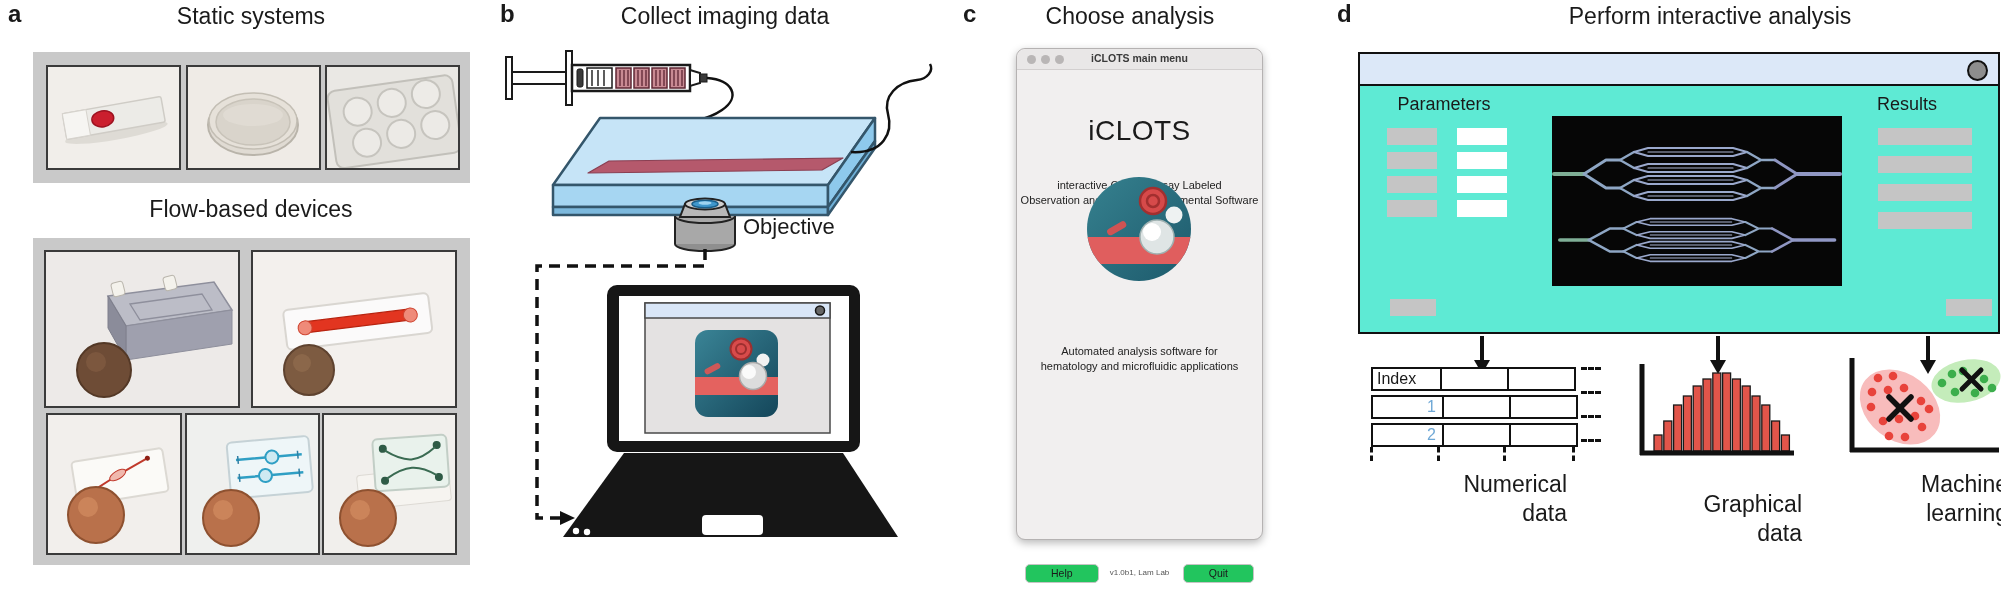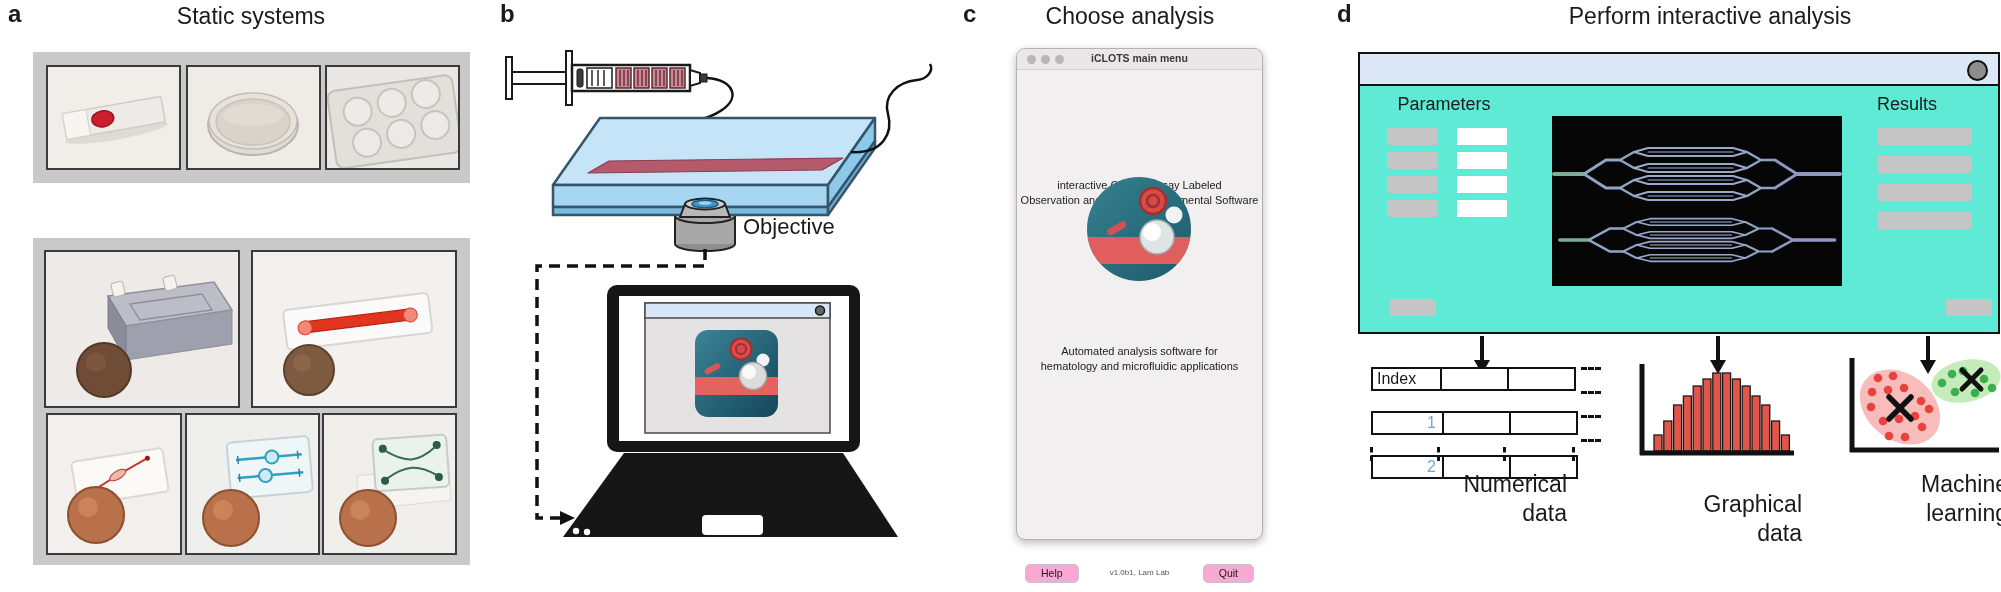--- a/index.html
+++ b/index.html
@@ -18,38 +18,38 @@
         border:1px solid #b5b2b2;border-radius:9px;box-shadow:0 3px 8px rgba(0,0,0,.28)}
   .cwin-titlebar{position:absolute;left:0;top:0;right:0;height:20px;background:#e9e7e7;
         border-bottom:1px solid #d2cfcf;border-radius:9px 9px 0 0}
   .cwin-title{position:absolute;left:0;right:0;top:3px;text-align:center;font-size:10.5px;font-weight:bold;color:#3a3a3a}
   .dot{position:absolute;top:6px;width:9px;height:9px;border-radius:50%;background:#b9b6b6}
   .cwin-h1{position:absolute;left:0;right:0;top:66px;text-align:center;font-size:28px;letter-spacing:.5px}
   .cline{position:absolute;left:0;right:0;text-align:center;font-size:11px;color:#222;white-space:nowrap}
   .cbtns{position:absolute;left:0;right:0;top:330px;display:flex;flex-direction:column;align-items:center;gap:12px}
   .cbtn{background:#fdfdfd;border:1px solid #c6c4c4;border-radius:5px;height:17px;line-height:17px;
         padding:0 10px;font-size:10.5px;color:#1c1c1c;white-space:nowrap;box-shadow:0 1px 1px rgba(0,0,0,.08)}
-  .cfoot-btn{position:absolute;top:515px;background:#f9a8d4;border:1px solid #c6c4c4;border-radius:5px;
-        height:17px;line-height:17px;padding:0 15px;font-size:10.5px}
+  .cfoot-btn{position:absolute;top:515px;background:#22c55e;border:1px solid #c6c4c4;border-radius:5px;
+        height:17px;line-height:17px;padding:0 25px;font-size:10.5px}
   .cver{position:absolute;top:519px;left:0;right:0;text-align:center;font-size:8px;color:#555}
 
   
   .dwin{position:absolute;left:1358px;top:52px;width:638px;height:278px;background:#5eead4;border:2.5px solid #111}
   .dwin-titlebar{position:absolute;left:0;top:0;right:0;height:30px;background:#dce8f8;border-bottom:2.5px solid #111}
   .dwin-circle{position:absolute;right:10px;top:6px;width:17px;height:17px;border-radius:50%;
         background:#8d8d8d;border:2px solid #111}
   .dlabel{position:absolute;font-size:18px;text-align:center}
   .pgray{position:absolute;width:50px;height:17px;background:#c5c5c5}
   .pwhite{position:absolute;width:50px;height:17px;background:#ffffff}
   .rbar{position:absolute;width:94px;height:17px;background:#c5c5c5}
   .cornerbtn{position:absolute;width:46px;height:17px;background:#c5c5c5}
 
   
   .itable{position:absolute;left:1371px;top:367px}
-  .itrow{display:flex;margin-bottom:20px}
+  .itrow{display:flex;margin-bottom:4px}
   .itcell{border:2.2px solid #111;height:20px;background:#fff;box-sizing:content-box}
   .itcell+.itcell{margin-left:-2.2px}
   .c1{width:63px;font-size:16px;line-height:20px;padding-left:4px}
   .cnum{text-align:right;padding-right:6px;padding-left:0;color:#6fa8d6}
   .c2,.c3{width:65px}
   .hdash{position:absolute;width:20px;border-top:3px dashed #111}
   .vdash{position:absolute;height:14px;border-left:3px dashed #111}
 
   .outlabel{position:absolute;width:170px;text-align:right;font-size:23px;line-height:29px}
 </style>
@@ -91,20 +91,21 @@
           <circle cx="67" cy="36" r="14" fill="#edebe7" stroke="#c6c4be" stroke-width="2"></circle>
           <circle cx="102" cy="32" r="14" fill="#edebe7" stroke="#c6c4be" stroke-width="2"></circle>
           <circle cx="37" cy="72" r="14" fill="#eceae6" stroke="#c6c4be" stroke-width="2"></circle>
           <circle cx="72" cy="68" r="14" fill="#eceae6" stroke="#c6c4be" stroke-width="2"></circle>
           <circle cx="107" cy="64" r="14" fill="#eceae6" stroke="#c6c4be" stroke-width="2"></circle>
         </g>
         </svg>
     </div>
   </div>
 
+  <div class="abs ptitle" style="left:95px;top:196px;width:312px">Flow-based devices</div>
 
   <div class="graybox" style="left:33px;top:238px;width:437px;height:327px">
     <div class="photo" style="left:11px;top:12px;width:192px;height:154px">
       <svg viewBox="0 0 192 154">
           <rect width="192" height="154" fill="#edeae8"></rect>
         <polygon points="62,44 168,30 186,58 80,74" fill="#bcbdc7" stroke="#8e8f9c" stroke-width="1.5"></polygon>
         <polygon points="80,74 186,58 186,92 80,108" fill="#9fa0ae" stroke="#8e8f9c"></polygon>
         <polygon points="62,44 80,74 80,108 62,76" fill="#8b8c9a" stroke="#7e7f8c"></polygon>
         <polygon points="84,52 156,42 166,58 94,68" fill="none" stroke="#8e8f9c" stroke-width="1.3"></polygon>
         <rect x="66" y="30" width="12" height="14" rx="3" fill="#f4f2ec" stroke="#b9b5ac" transform="rotate(-14 72 37)"></rect>
@@ -166,20 +167,21 @@
             <circle cx="114" cy="64" r="4" fill="#2f5b46"></circle>
           <path d="M62,34 C82,48 94,48 112,34 M62,62 C82,50 94,50 112,62" stroke="#3a6b52" stroke-width="2" fill="none"></path>
         </g>
         <circle cx="44" cy="103" r="28" fill="#b9714b" stroke="#8e5130" stroke-width="2"></circle>
         <circle cx="36" cy="95" r="10" fill="#d08a5e" opacity=".8"></circle>
         </svg>
     </div>
   </div>
 
   <div class="abs plabel" style="left:500px;top:2px">b</div>
+  <div class="abs ptitle" style="left:560px;top:3px;width:330px">Collect imaging data</div>
 
   <svg class="abs" style="left:495px;top:30px" width="470" height="550" viewBox="495 30 470 550">
 
     <g stroke="#1a1a1a">
       <rect x="506" y="57" width="6" height="42" fill="#fff" stroke-width="2"></rect>
       <rect x="512" y="72" width="54" height="12" fill="#fff" stroke-width="2"></rect>
       <rect x="566" y="51" width="6" height="54" fill="#fff" stroke-width="2"></rect>
       <rect x="572" y="65" width="118" height="26" fill="#fff" stroke-width="2.5"></rect>
       <rect x="577" y="69" width="6" height="18" rx="2" fill="#3a3a3a" stroke-width="1"></rect>
       <rect x="587" y="68" width="25" height="20" fill="#fff" stroke-width="1.5"></rect>
@@ -263,20 +265,21 @@
   <div class="abs plabel" style="left:963px;top:2px">c</div>
   <div class="abs ptitle" style="left:1010px;top:3px;width:240px">Choose analysis</div>
 
   <div class="cwin">
     <div class="cwin-titlebar">
       <span class="dot" style="left:10px"></span>
       <span class="dot" style="left:24px"></span>
       <span class="dot" style="left:38px"></span>
       <div class="cwin-title">iCLOTS main menu</div>
     </div>
+    <div class="cwin-h1">iCLOTS</div>
     <div class="cline" style="top:130px">interactive Cellular assay Labeled</div>
     <div class="cline" style="top:145px">Observation and Tracking experimental Software</div>
 
     <svg class="abs" style="left:67px;top:124px" width="110" height="112" viewBox="0 0 110 112">
       <defs>
         <linearGradient id="tg2" x1="0" y1="0" x2="1" y2="1">
           <stop offset="0" stop-color="#36818f"></stop>
             <stop offset="1" stop-color="#1d5a6c"></stop>
         </linearGradient>
         <clipPath id="clipLogo">

